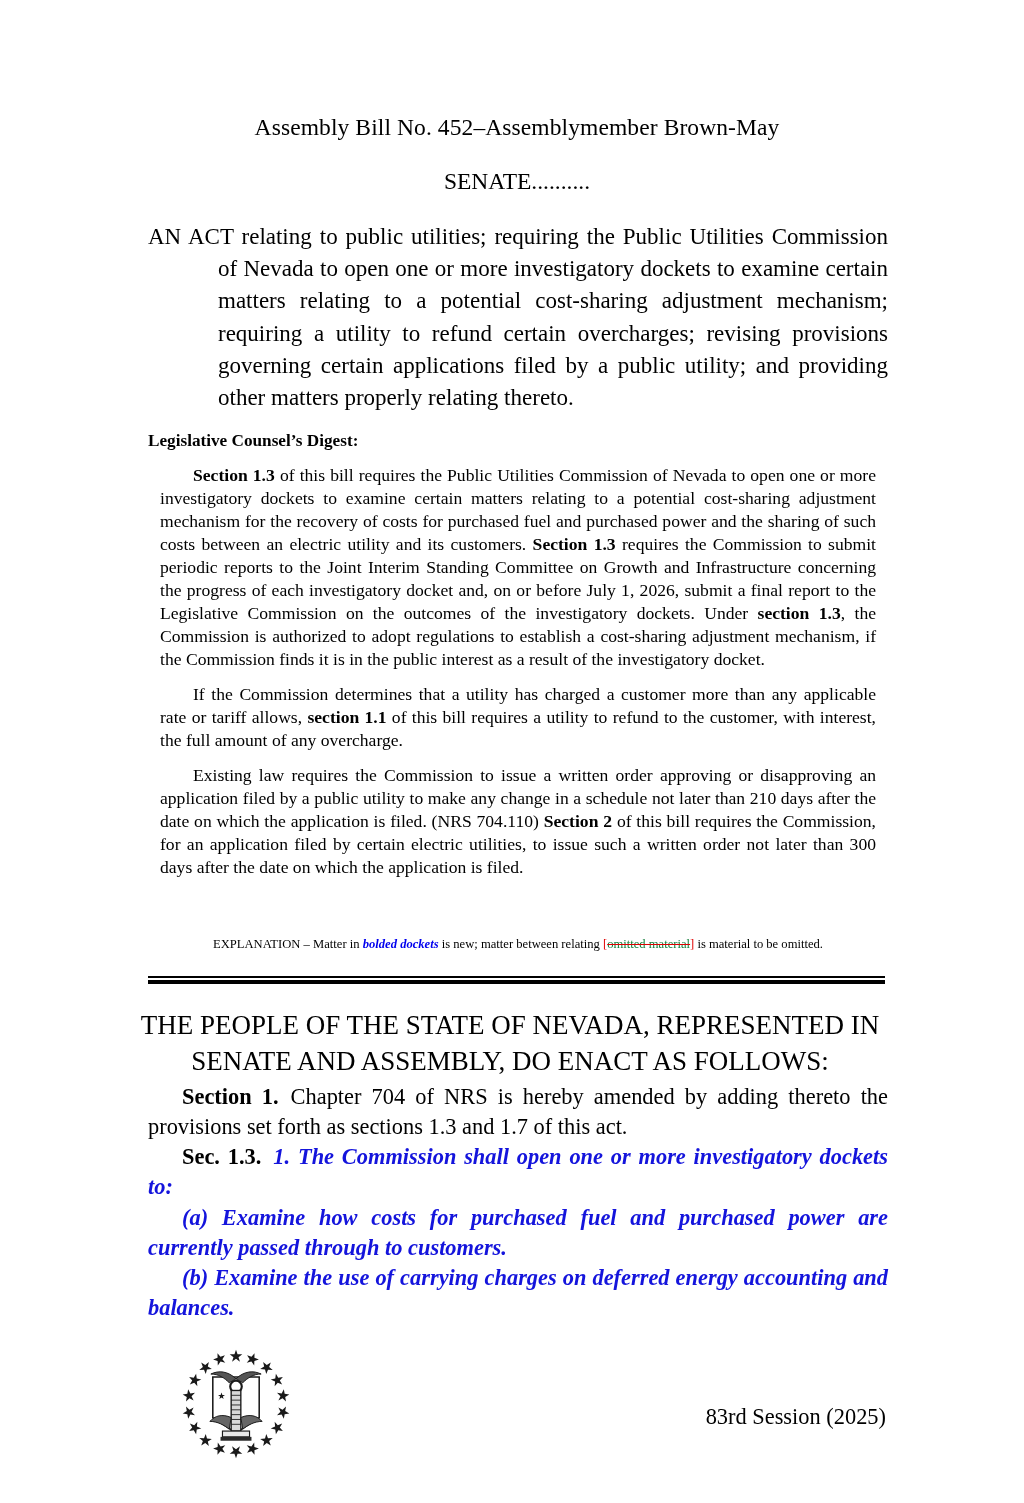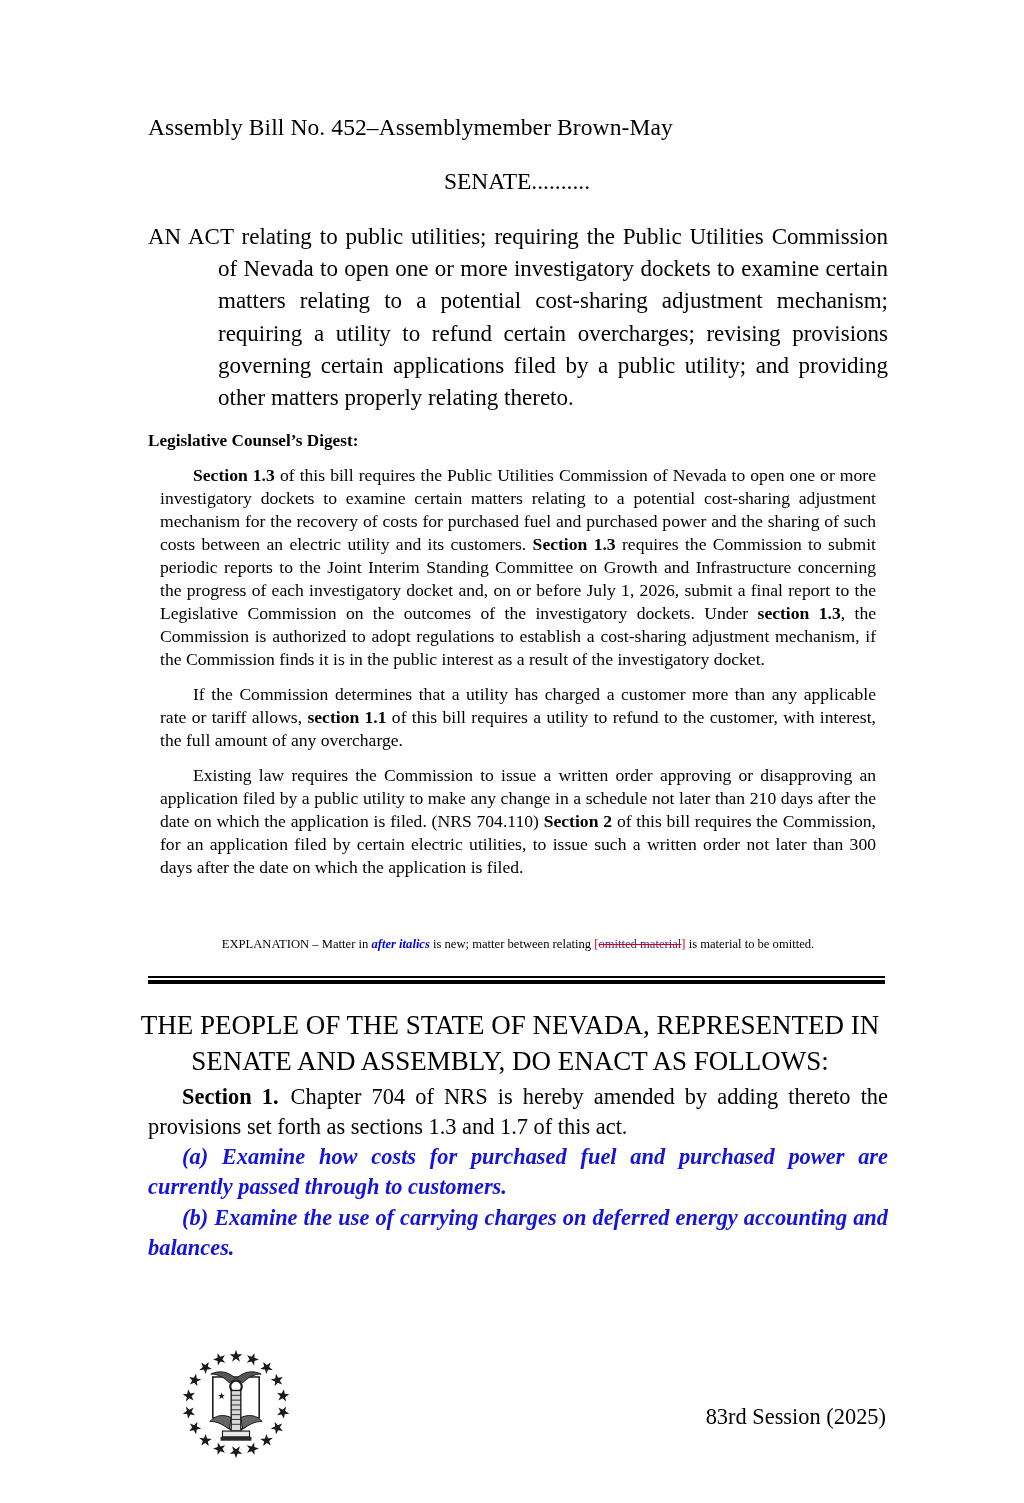--- a/index.html
+++ b/index.html
@@ -23,21 +23,21 @@
     width: 1024px;
     height: 1503px;
   }
 
   
   .bill-title {
     position: absolute;
     left: 148px;
     top: 113px;
     width: 738px;
-    text-align: left;
+    text-align: center;
     font-size: 23.5px;
     line-height: 1.22;
     letter-spacing: 0.1px;
   }
   .chapter-line {
     position: absolute;
     left: 148px;
     top: 167px;
     width: 738px;
     text-align: center;
@@ -95,21 +95,21 @@
     font-size: 12.6px;
     line-height: 1.3;
     white-space: nowrap;
   }
   .explanation .new-matter {
     color: #0000ee;
     font-weight: bold;
     font-style: italic;
   }
   .explanation .omitted {
-    color: #4c1d95;
+    color: #15803d;
     text-decoration: line-through;
     text-decoration-color: #e00000;
   }
   .explanation .bracket {
     color: #e00000;
   }
 
   
   .rule-wrap {
     position: absolute;
@@ -203,36 +203,37 @@
   <div class="digest">
     <div class="digest-head">Legislative Counsel’s Digest:</div>
 
     <p><b>Section 1.3</b><span> of this bill requires the Public Utilities Commission of Nevada to open one or more investigatory dockets to examine certain matters relating to a potential cost-sharing adjustment mechanism for the recovery of costs for purchased fuel and purchased power and the sharing of such costs between an electric utility and its customers. </span><b>Section 1.3</b><span> requires the Commission to submit periodic reports to the Joint Interim Standing Committee on Growth and Infrastructure concerning the progress of each investigatory docket and, on or before July 1, 2026, submit a final report to the Legislative Commission on the outcomes of the investigatory dockets. Under </span><b>section 1.3</b><span>, the Commission is authorized to adopt regulations to establish a cost-sharing adjustment mechanism, if the Commission finds it is in the public interest as a result of the investigatory docket.</span></p>
 
     <p><span>If the Commission determines that a utility has charged a customer more than any applicable rate or tariff allows, </span><b>section 1.1</b><span> of this bill requires a utility to refund to the customer, with interest, the full amount of any overcharge.</span></p>
 
     <p><span>Existing law requires the Commission to issue a written order approving or disapproving an application filed by a public utility to make any change in a schedule not later than 210 days after the date on which the application is filed. (NRS 704.110) </span><b>Section 2</b><span> of this bill requires the Commission, for an application filed by certain electric utilities, to issue such a written order not later than 300 days after the date on which the application is filed.</span></p>
   </div>
 
-  <div class="explanation"><span>EXPLANATION – Matter in </span><span class="new-matter">after italics</span><span> is new; matter between relating </span><span class="bracket">[</span><span class="omitted">omitted material</span><span class="bracket">]</span><span> is material to be omitted.</span></div>
+  <div class="explanation"><span>EXPLANATION – Matter in </span><span class="new-matter">bolded dockets</span><span> is new; matter between relating </span><span class="bracket">[</span><span class="omitted">omitted material</span><span class="bracket">]</span><span> is material to be omitted.</span></div>
 
   <div class="rule-wrap">
     <div class="rule-thin"></div>
     <div class="rule-gap"></div>
     <div class="rule-thick"></div>
   </div>
 
   <div class="enacting">
     <div>THE PEOPLE OF THE STATE OF NEVADA, REPRESENTED IN</div>
     <div>SENATE AND ASSEMBLY, DO ENACT AS FOLLOWS:</div>
   </div>
 
   <div class="body-text">
     <p><span class="secnum">Section 1.</span><span class="secnum-sp"></span><span>Chapter 704 of NRS is hereby amended by adding thereto the provisions set forth as sections 1.3 and 1.7 of this act.</span></p>
 
+    <p><span class="secnum">Sec. 1.3.</span><span class="secnum-sp"></span><span class="newlaw">1. The Commission shall open one or more investigatory dockets to:</span></p>
 
     <p><span class="newlaw">(a) Examine how costs for purchased fuel and purchased power are currently passed through to customers.</span></p>
 
     <p><span class="newlaw">(b) Examine the use of carrying charges on deferred energy accounting and balances.</span></p>
   </div>
 
   <div class="seal">
     <svg viewBox="0 0 120 120" width="116" height="116" xmlns="http://www.w3.org/2000/svg" aria-hidden="true">
       <g fill="#1a1a1a">
 

